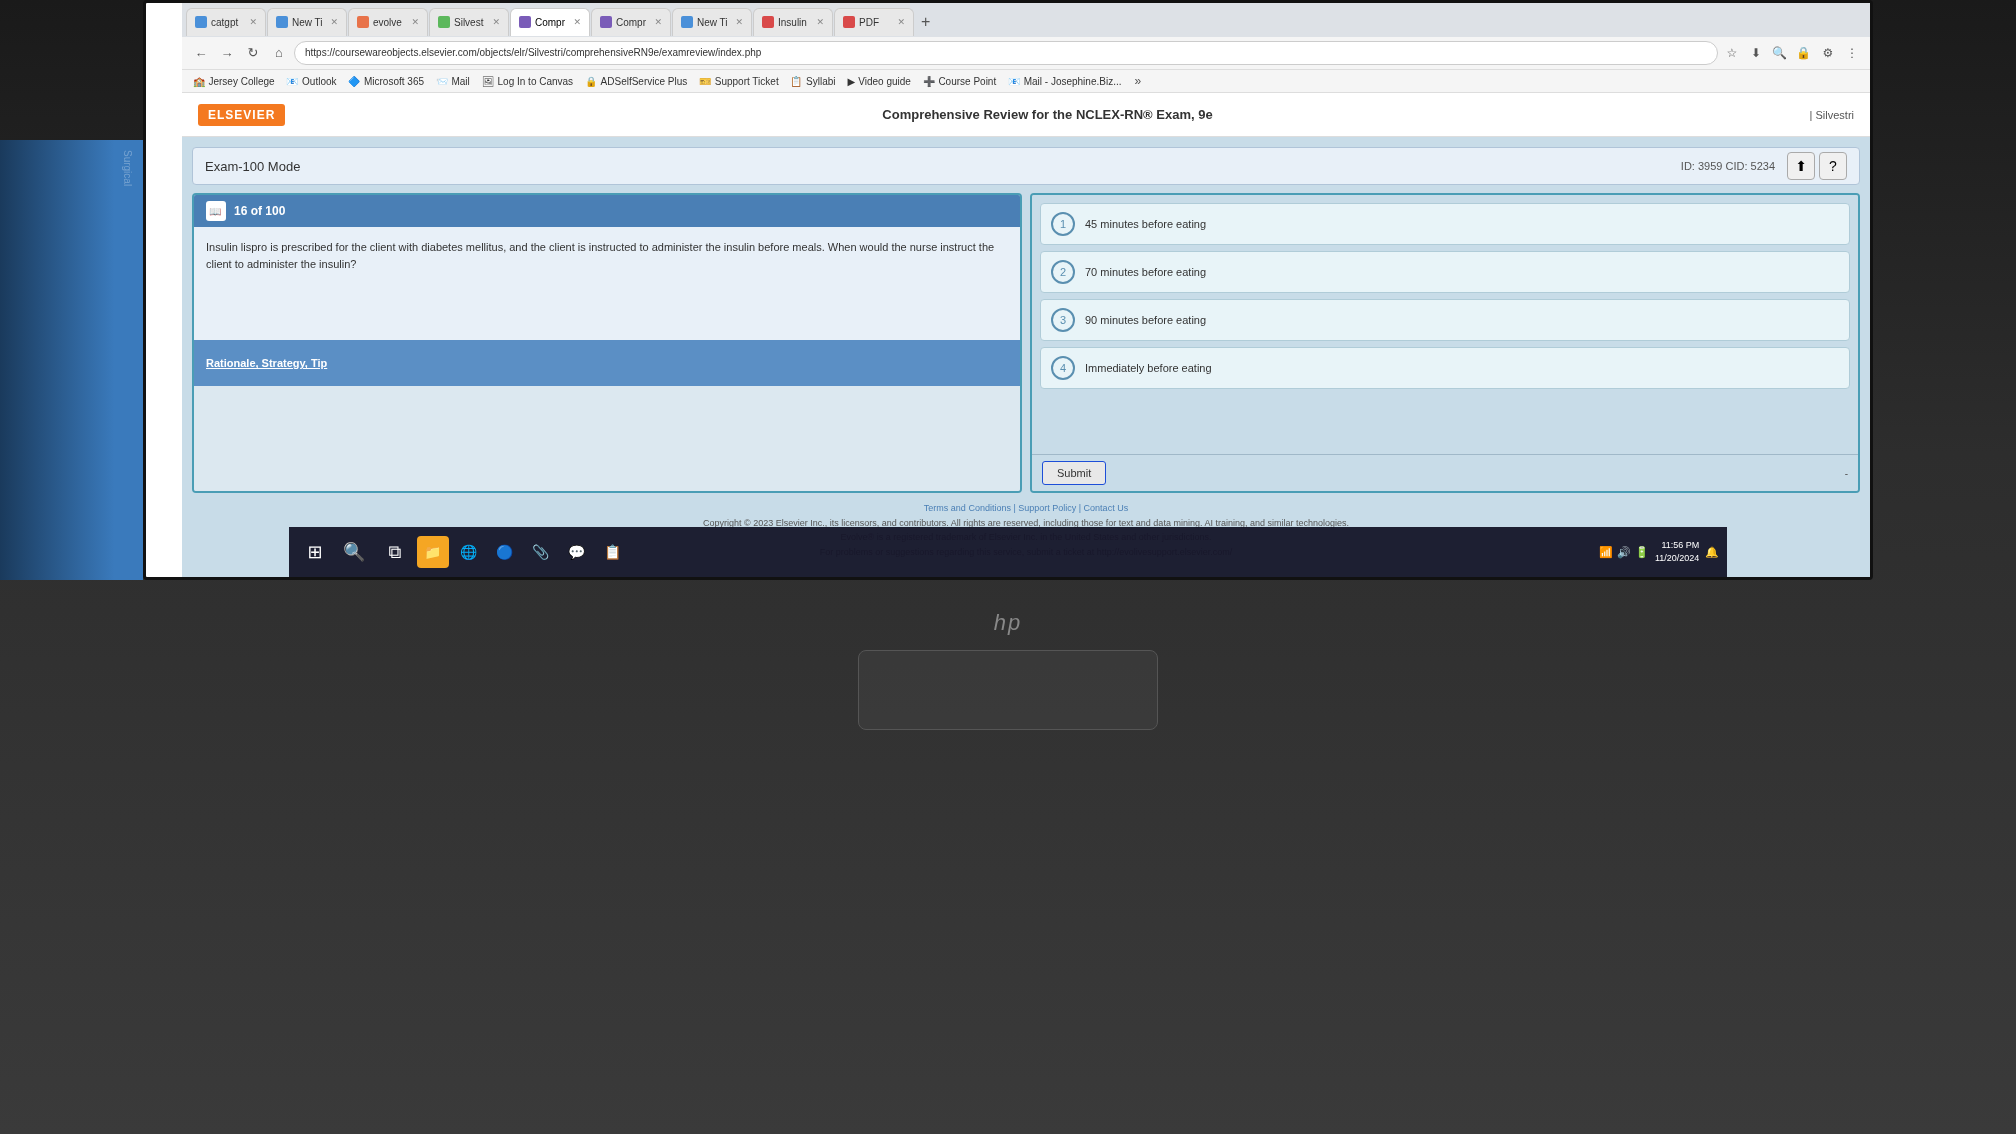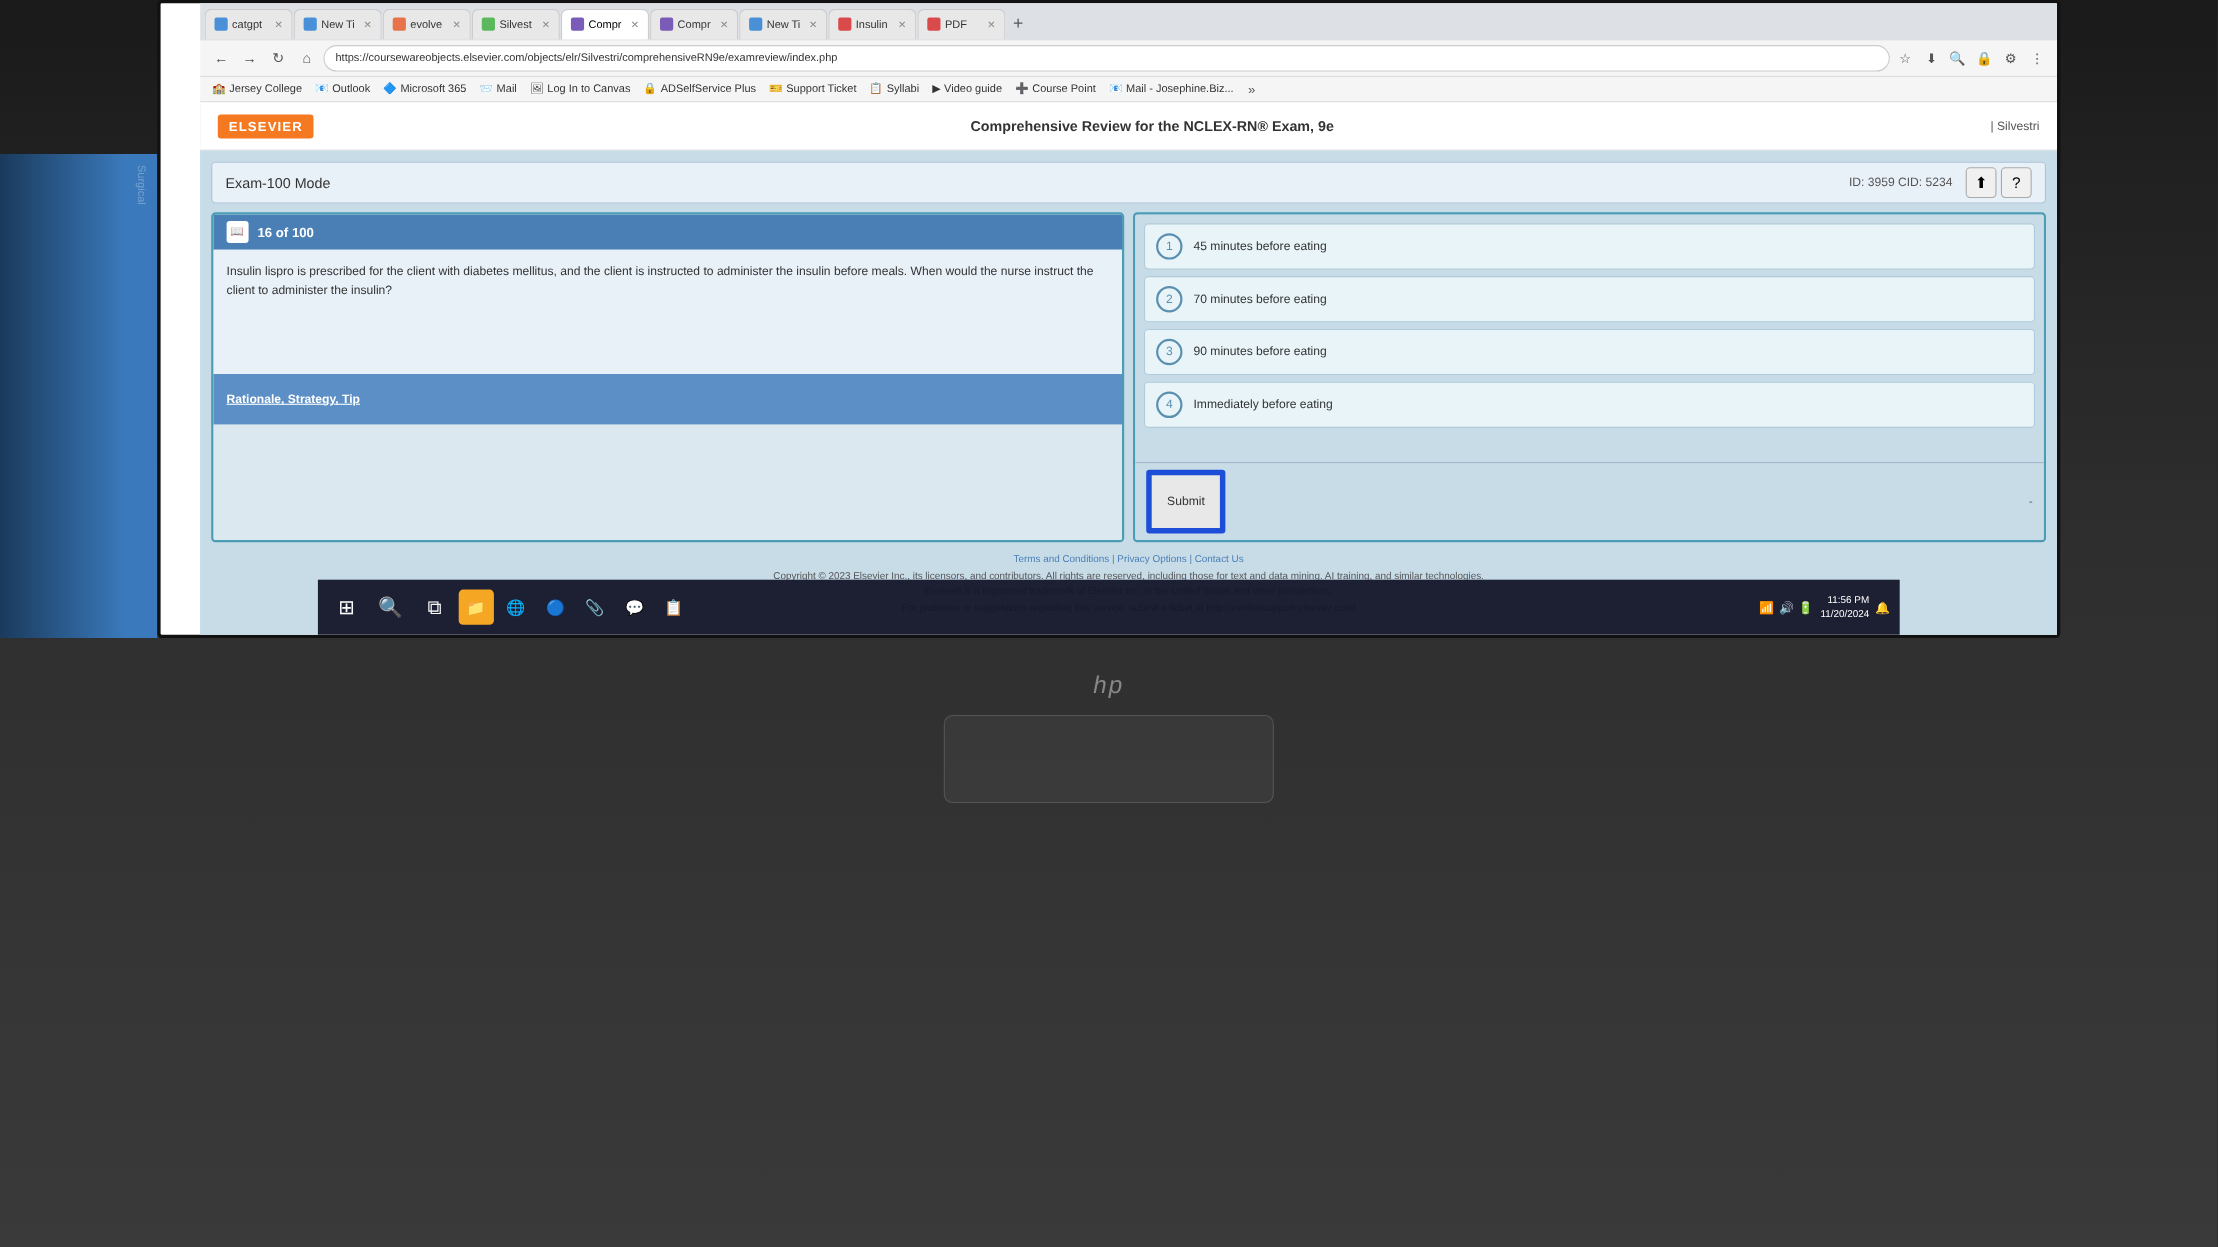--- a/index.html
+++ b/index.html
@@ -388,22 +388,22 @@
       background: #c8dce8;
       padding: 6px 10px;
       display: flex;
       align-items: center;
       justify-content: space-between;
       border-top: 1px solid #a0b8c8;
     }
 
     .submit-btn {
       background: #e8e8e8;
-      border: 5px solid #1d4ed8;
-      padding: 18px 14px;
+      border: 1px solid #1d4ed8;
+      padding: 5px 14px;
       font-size: 11px;
       border-radius: 3px;
       cursor: pointer;
       color: #333;
     }
 
     
     .page-footer {
       background: #c8dce8;
       padding: 8px;
@@ -708,21 +708,21 @@
               </div>
             </div>
             <div class="answer-footer">
               <button class="submit-btn">Submit</button>
               <span style="font-size:10px; color:#555;">-</span>
             </div>
           </div>
         </div>
 
         <div class="page-footer">
-          <div class="footer-links">Terms and Conditions | Privacy Options | Contact Us</div>
+          <div class="footer-links">Terms and Conditions | Support Policy | Contact Us</div>
           <div>Copyright © 2023 Elsevier Inc., its licensors, and contributors. All rights are reserved, including those for text and data mining. AI training, and similar technologies.</div>
           <div>Evolve® is a registered trademark of Elsevier Inc. in the United States and other jurisdictions.</div>
           <div>For problems or suggestions regarding this service, submit a ticket at http://evolivesupport.elsevier.com/</div>
         </div>
 
       </div>
     </div>
 
     <div class="taskbar">
       <div class="taskbar-btn" style="color:#fff;">⊞</div>

